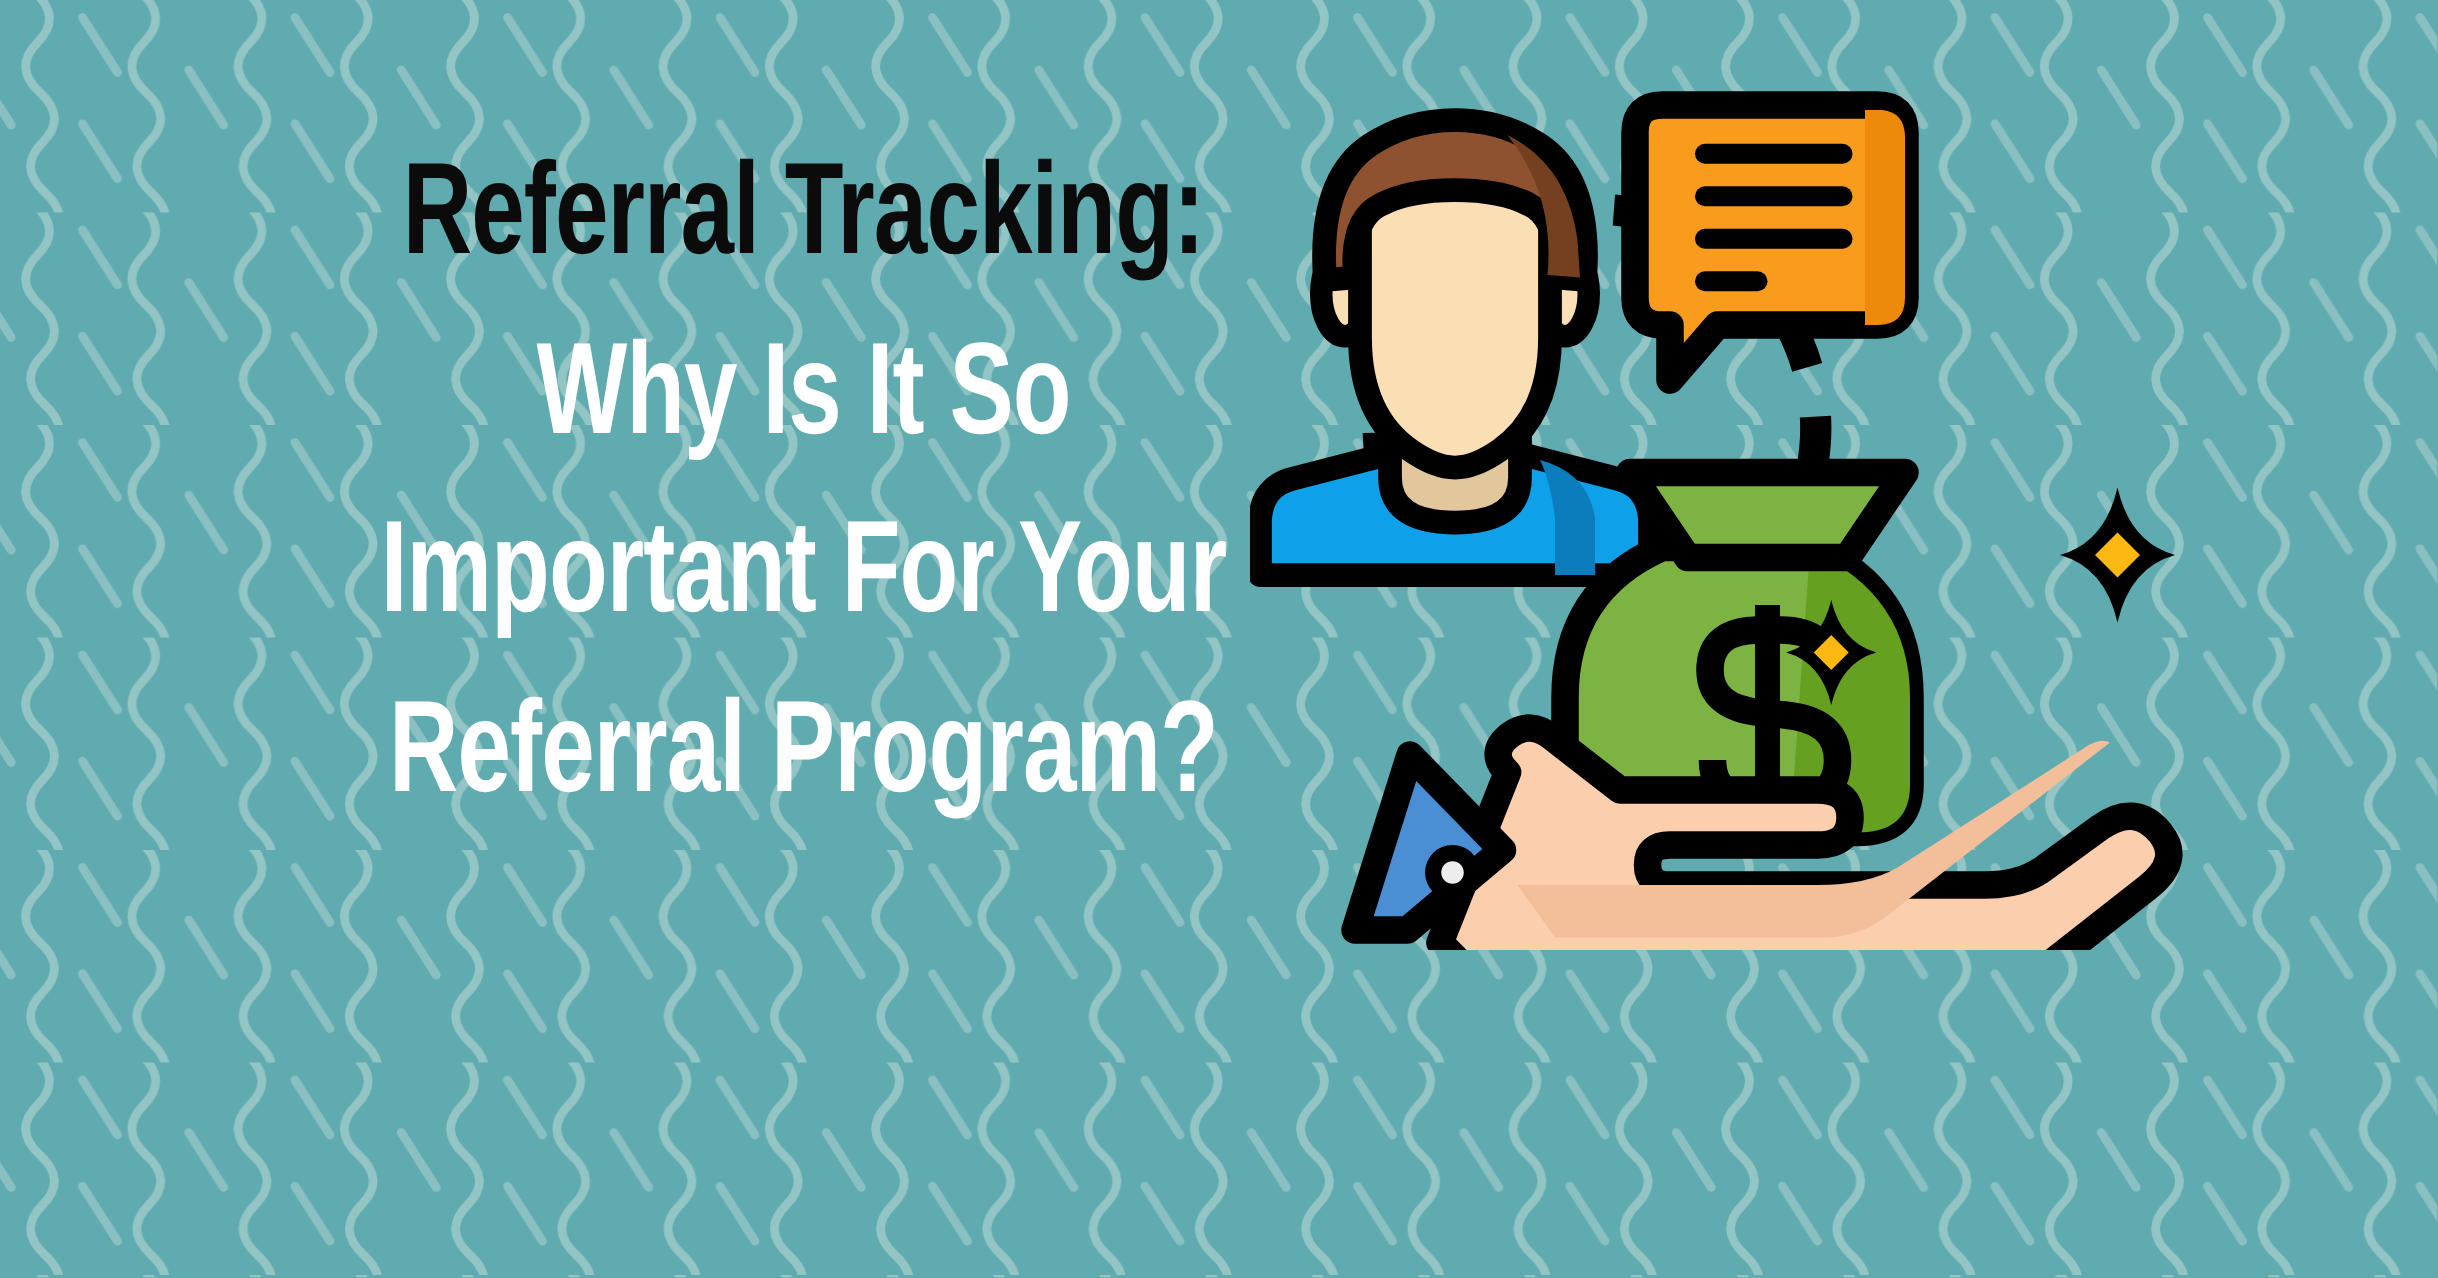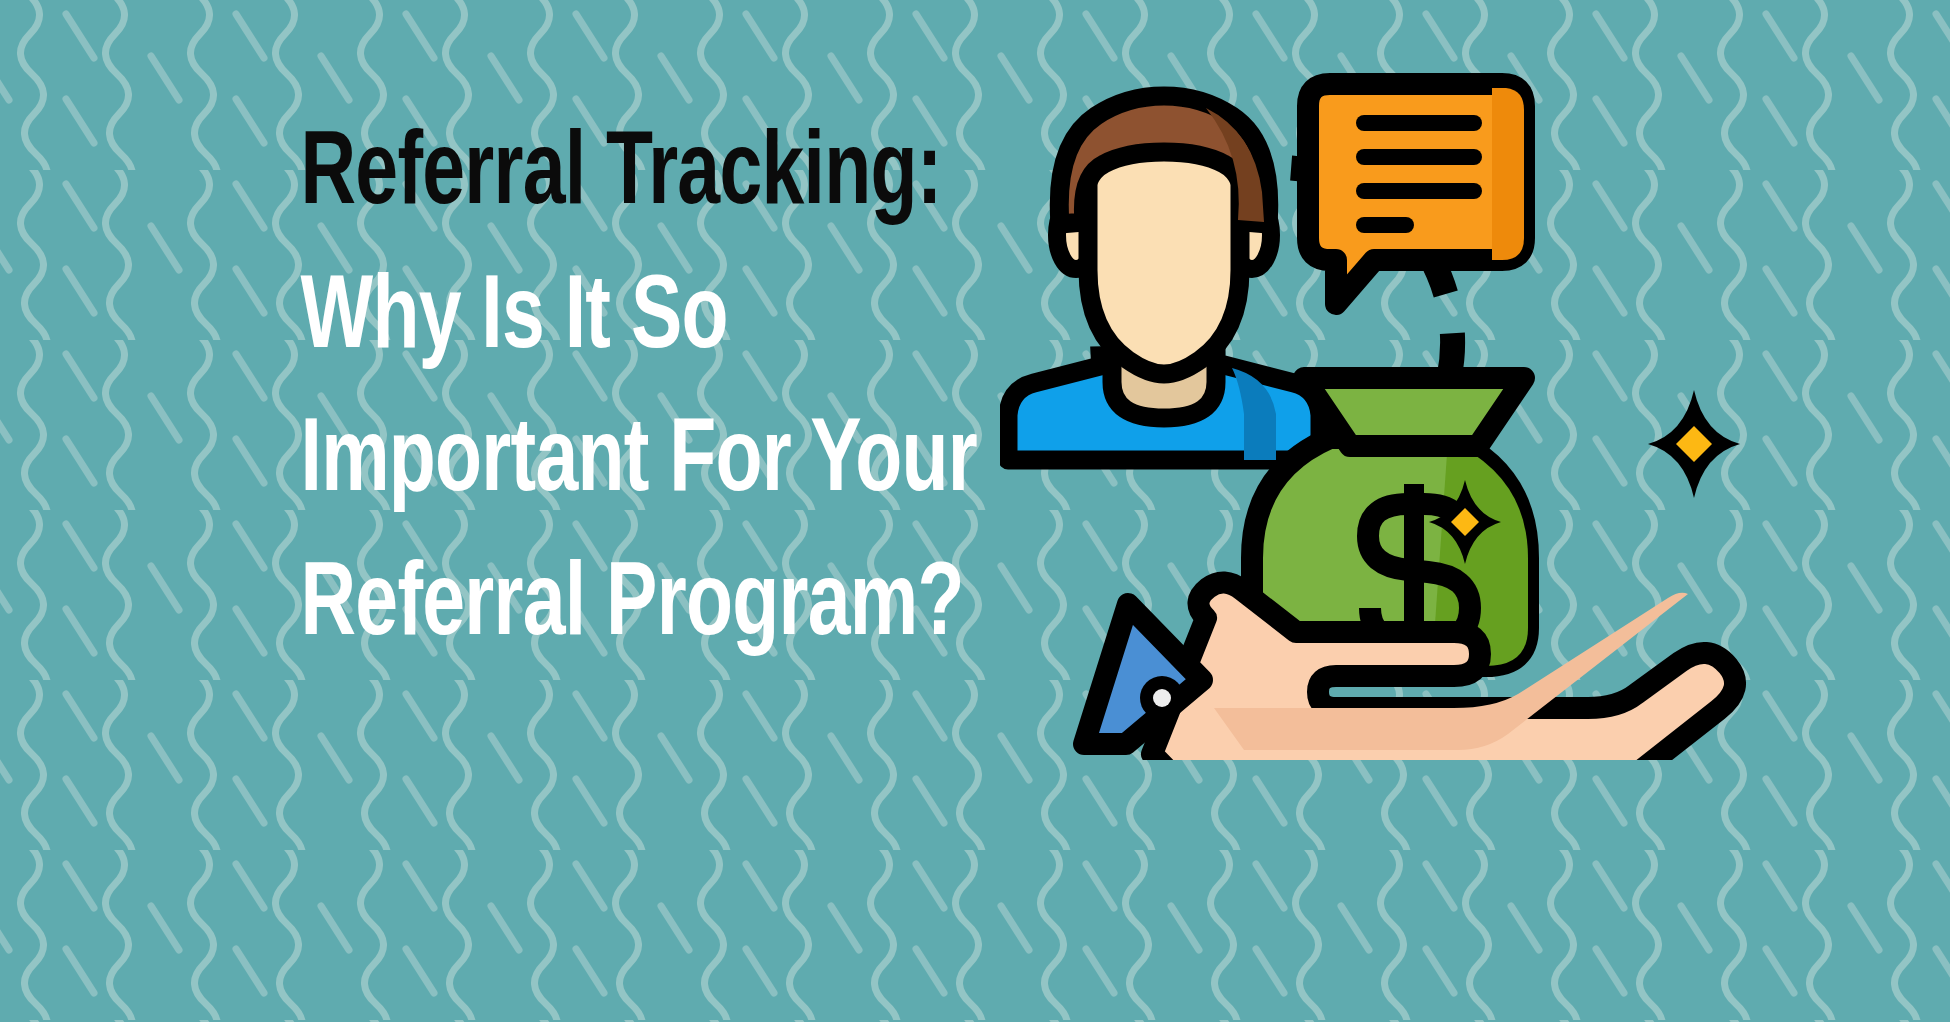--- a/index.html
+++ b/index.html
@@ -22,21 +22,21 @@
     z-index:0;
     pointer-events:none;
   }
   
   #headline{
     position:absolute;
     left:60px;
     top:96px;
     width:925px;
     z-index:3;
-    text-align:left;
+    text-align:center;
   }
   .hl-line{
     display:block;
     font-family:"Liberation Sans Narrow","Liberation Sans", sans-serif;
     font-weight:700;
     font-size:104px;
     line-height:1.38;
     letter-spacing:-1px;
     transform:scaleX(0.74);
     transform-origin:right center;

